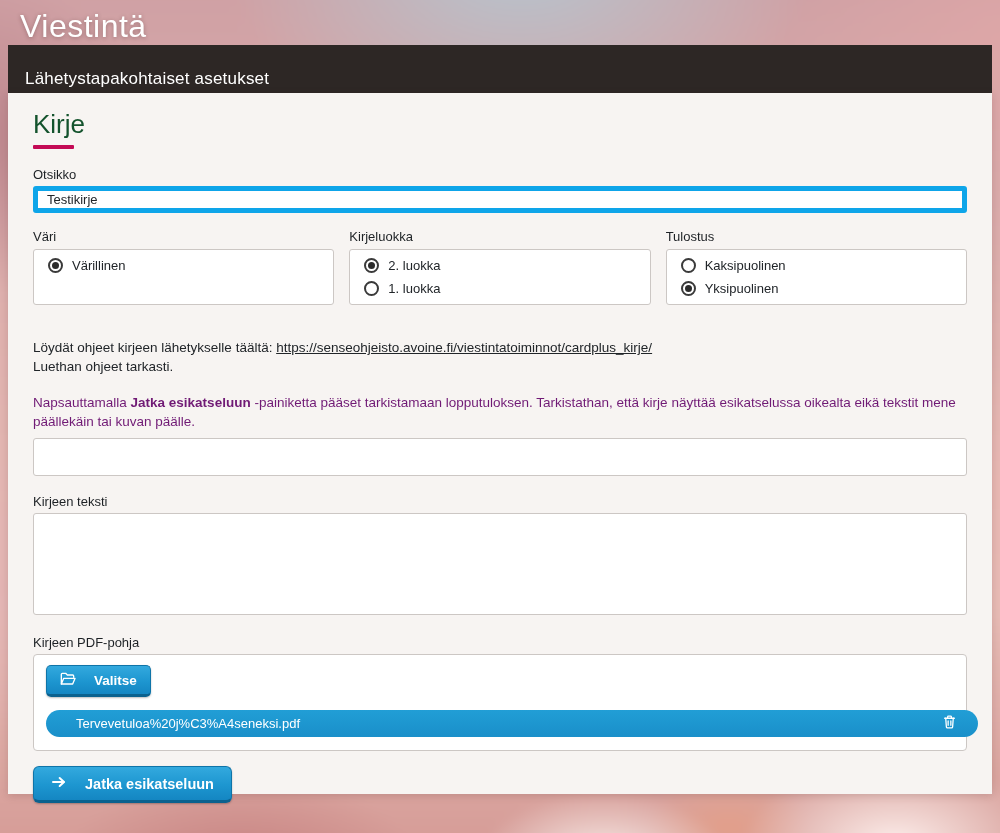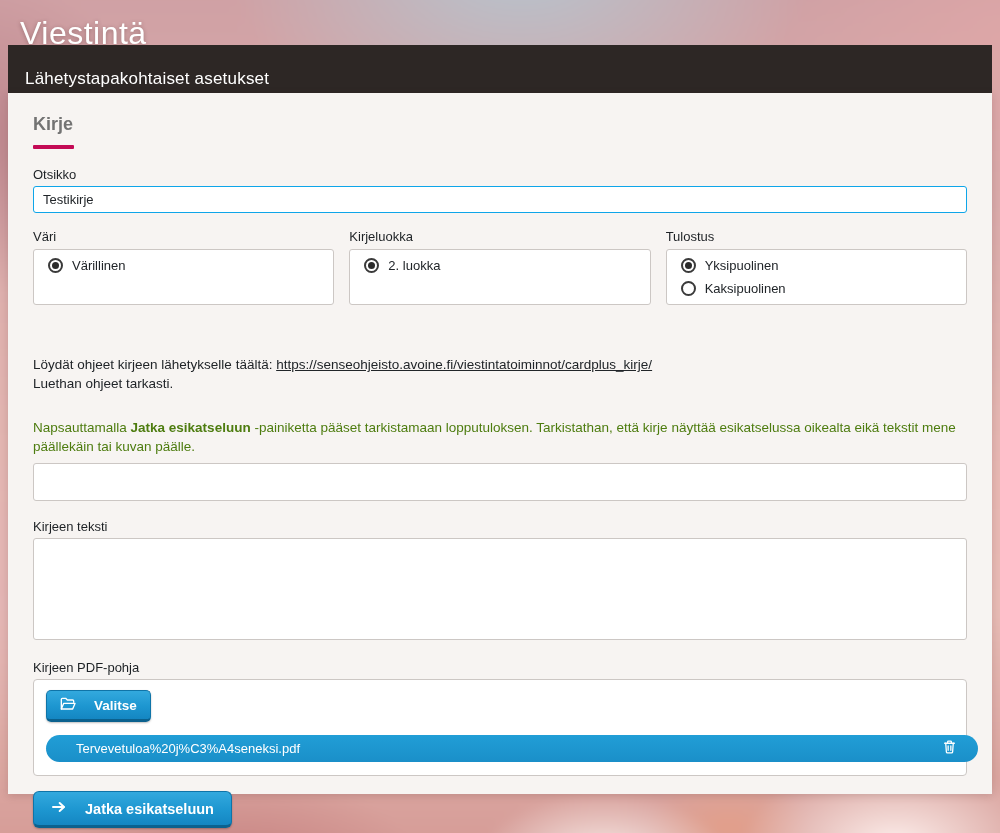--- a/index.html
+++ b/index.html
@@ -23,21 +23,21 @@
       radial-gradient(ellipse 300px 220px at -2% 18%, rgba(176,118,128,0.75), transparent 72%),
       radial-gradient(ellipse 340px 240px at 101% 8%, rgba(226,168,168,0.8), transparent 72%),
       radial-gradient(ellipse 300px 200px at 100% 60%, rgba(235,185,180,0.7), transparent 72%),
       radial-gradient(ellipse 300px 200px at 0% 70%, rgba(226,178,180,0.7), transparent 72%),
       linear-gradient(180deg, #cfa0a4 0%, #e0b2af 40%, #e7bcb6 72%, #d59b96 100%);
     filter: blur(4px);
   }
 
   
   .app-title {
-    position: absolute; left: 20px; top: 15px;
+    position: absolute; left: 20px; top: 8px;
     font-size: 32px; font-weight: 300; color: #ffffff;
     letter-spacing: 0.5px;
     text-shadow: 0 1px 4px rgba(60,30,30,0.35);
   }
 
   
   .section-bar {
     position: absolute; left: 8px; top: 45px; width: 984px; height: 48px;
     background: #2d2725;
     display: flex; align-items: flex-end;
@@ -46,27 +46,27 @@
   .section-bar span { color: #fff; font-size: 17px; font-weight: 300; letter-spacing: 0.2px; }
 
   
   .panel {
     position: absolute; left: 8px; top: 93px; width: 984px; height: 701px;
     background: #f7f4f2;
     padding: 17px 25px 0 25px;
     box-shadow: 0 2px 8px rgba(80,40,40,0.18);
   }
 
-  .page-heading { font-size: 18px; font-weight: 700; color: #737373; line-height: 28px; }
+  .page-heading { font-size: 26px; font-weight: 400; color: #14532d; line-height: 28px; }
   .heading-underline { width: 41px; height: 4px; background: #c30a55; margin-top: 7px; border-radius: 1px; }
 
   .field-label { font-size: 13px; color: #1d2125; margin-top: 18px; }
   .text-input {
     margin-top: 4px; width: 100%; height: 27px;
-    border: 1px solid #0ea5e9; border-radius: 3px;
+    border: 5px solid #0ea5e9; border-radius: 3px;
     background: #fff; padding: 0 9px;
     font-family: "Liberation Sans", sans-serif; font-size: 13px; color: #212529;
     outline: none; display: block;
   }
 
   
   .groups-row { display: flex; gap: 15px; margin-top: 16px; }
   .group { width: 305px; }
   .group-label { font-size: 13px; color: #1d2125; margin-bottom: 5px; }
   .group-box {
@@ -80,23 +80,23 @@
     flex: 0 0 auto; position: relative; background: #fff;
   }
   .radio.checked::after {
     content: ''; position: absolute; left: 50%; top: 50%;
     width: 7px; height: 7px; margin: -3.5px 0 0 -3.5px;
     background: #2b2b2b; border-radius: 50%;
   }
   .radio-row span.rlabel { font-size: 13px; color: #212529; }
 
   
-  .info-par { margin-top: 50px; font-size: 13.5px; line-height: 19px; color: #212529; }
+  .info-par { margin-top: 33px; font-size: 13.5px; line-height: 19px; color: #212529; }
   .info-par a { color: #212529; text-decoration: underline; }
-  .note-par { margin-top: 25px; font-size: 13.5px; line-height: 19px; color: #4d7c0f; }
+  .note-par { margin-top: 17px; font-size: 13.5px; line-height: 19px; color: #701a75; }
   .note-par b { font-weight: 700; }
 
   .empty-box {
     margin-top: 7px; width: 100%; height: 38px;
     background: #fff; border: 1px solid #ccc7c4; border-radius: 3px;
   }
 
   .textarea {
     margin-top: 4px; width: 100%; height: 102px;
     border: 1px solid #ccc7c4; border-radius: 3px; background: #fff;
@@ -164,33 +164,37 @@
       </div>
     </div>
 
     <div class="group">
       <div class="group-label">Kirjeluokka</div>
       <div class="group-box">
         <div class="radio-row">
           <span class="radio checked"></span>
           <span class="rlabel">2. luokka</span>
         </div>
+        <div class="radio-row">
+          <span class="radio"></span>
+          <span class="rlabel">1. luokka</span>
+        </div>
       </div>
     </div>
 
     <div class="group">
       <div class="group-label">Tulostus</div>
       <div class="group-box">
         <div class="radio-row">
+          <span class="radio"></span>
+          <span class="rlabel">Kaksipuolinen</span>
+        </div>
+        <div class="radio-row">
           <span class="radio checked"></span>
           <span class="rlabel">Yksipuolinen</span>
-        </div>
-        <div class="radio-row">
-          <span class="radio"></span>
-          <span class="rlabel">Kaksipuolinen</span>
         </div>
       </div>
     </div>
 
   </div>
 
   <div class="info-par">
     <span>Löydät ohjeet kirjeen lähetykselle täältä: </span><a href="#">https://senseohjeisto.avoine.fi/viestintatoiminnot/cardplus_kirje/</a><br>
     <span>Luethan ohjeet tarkasti.</span>
   </div>

